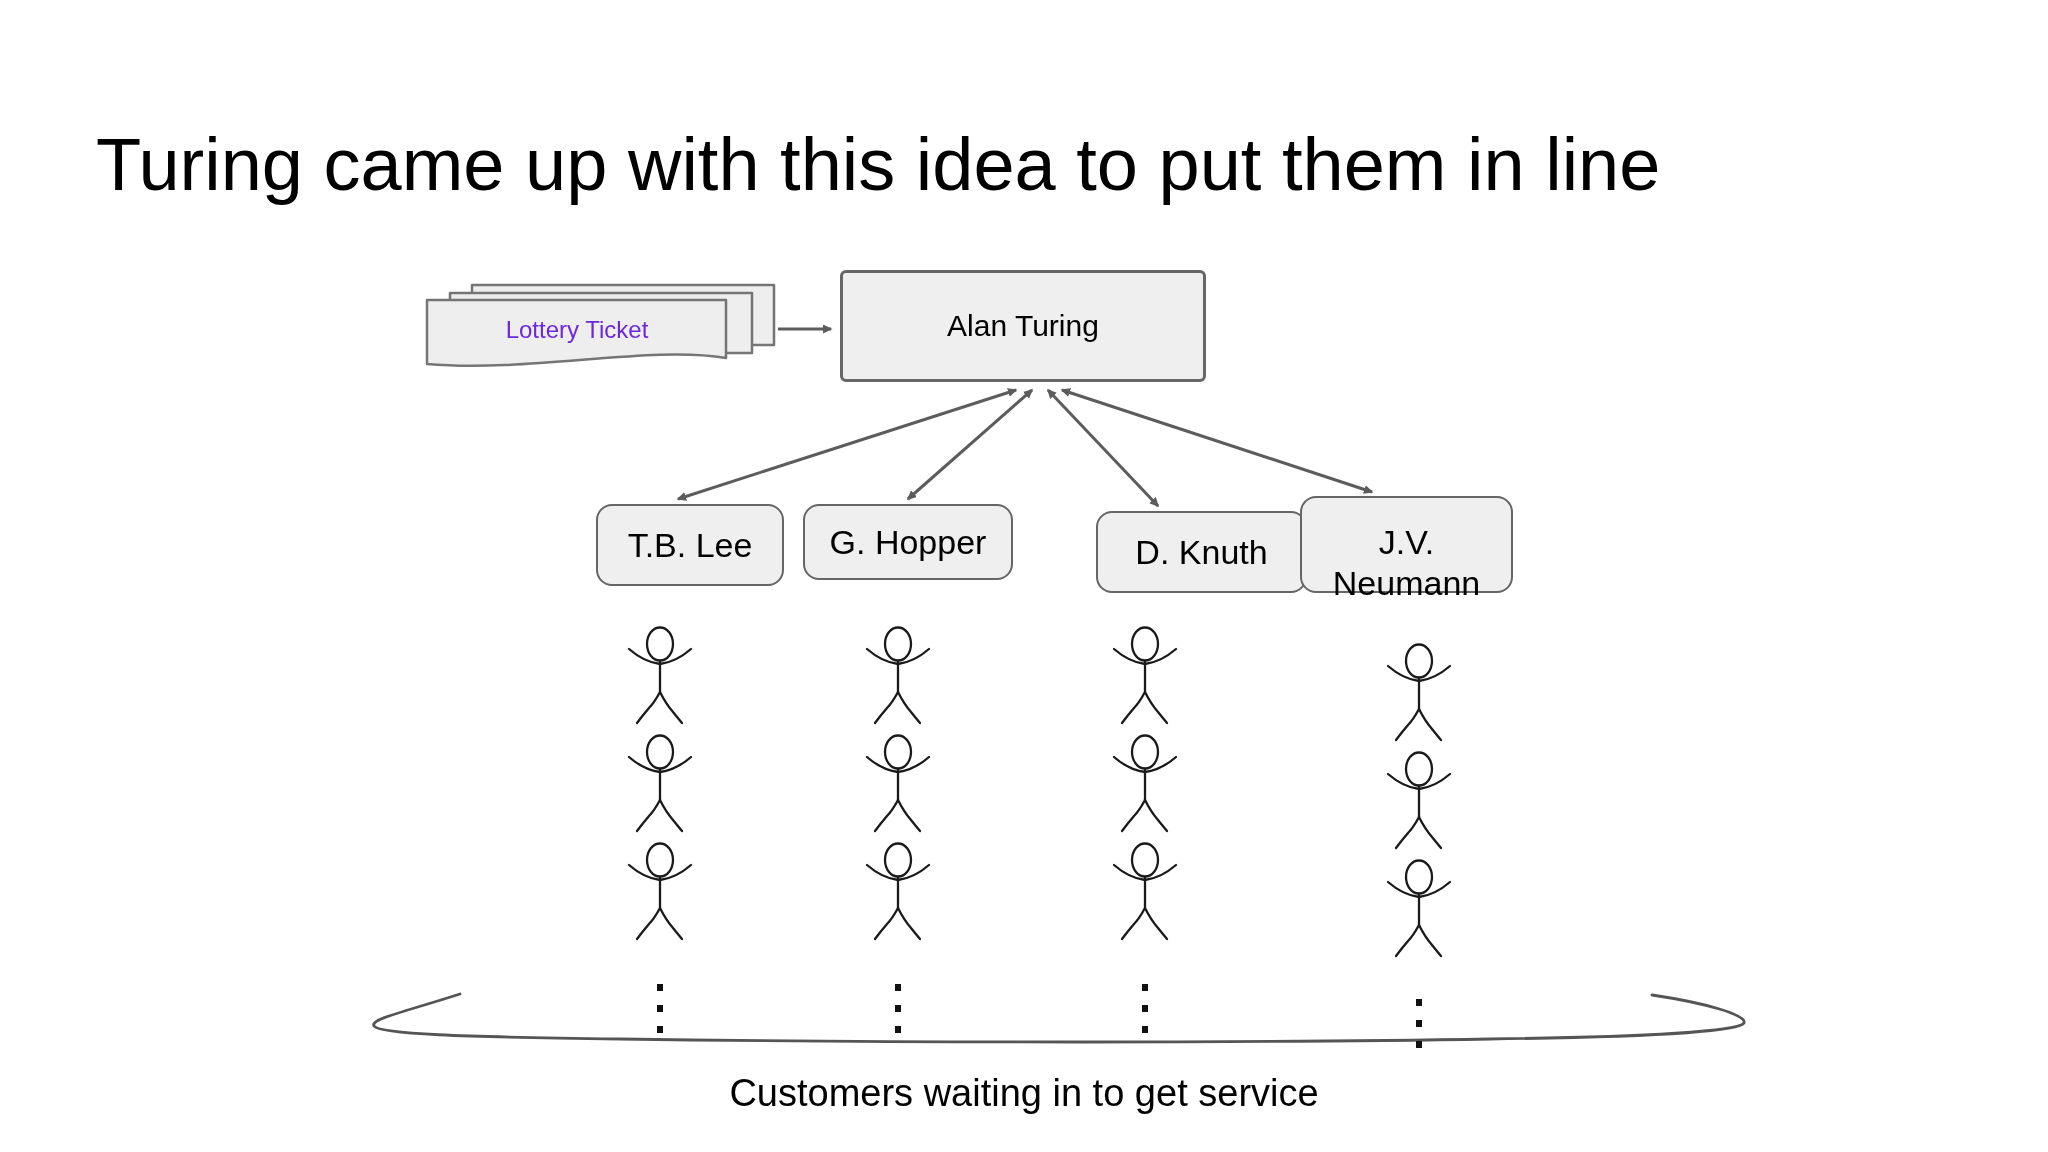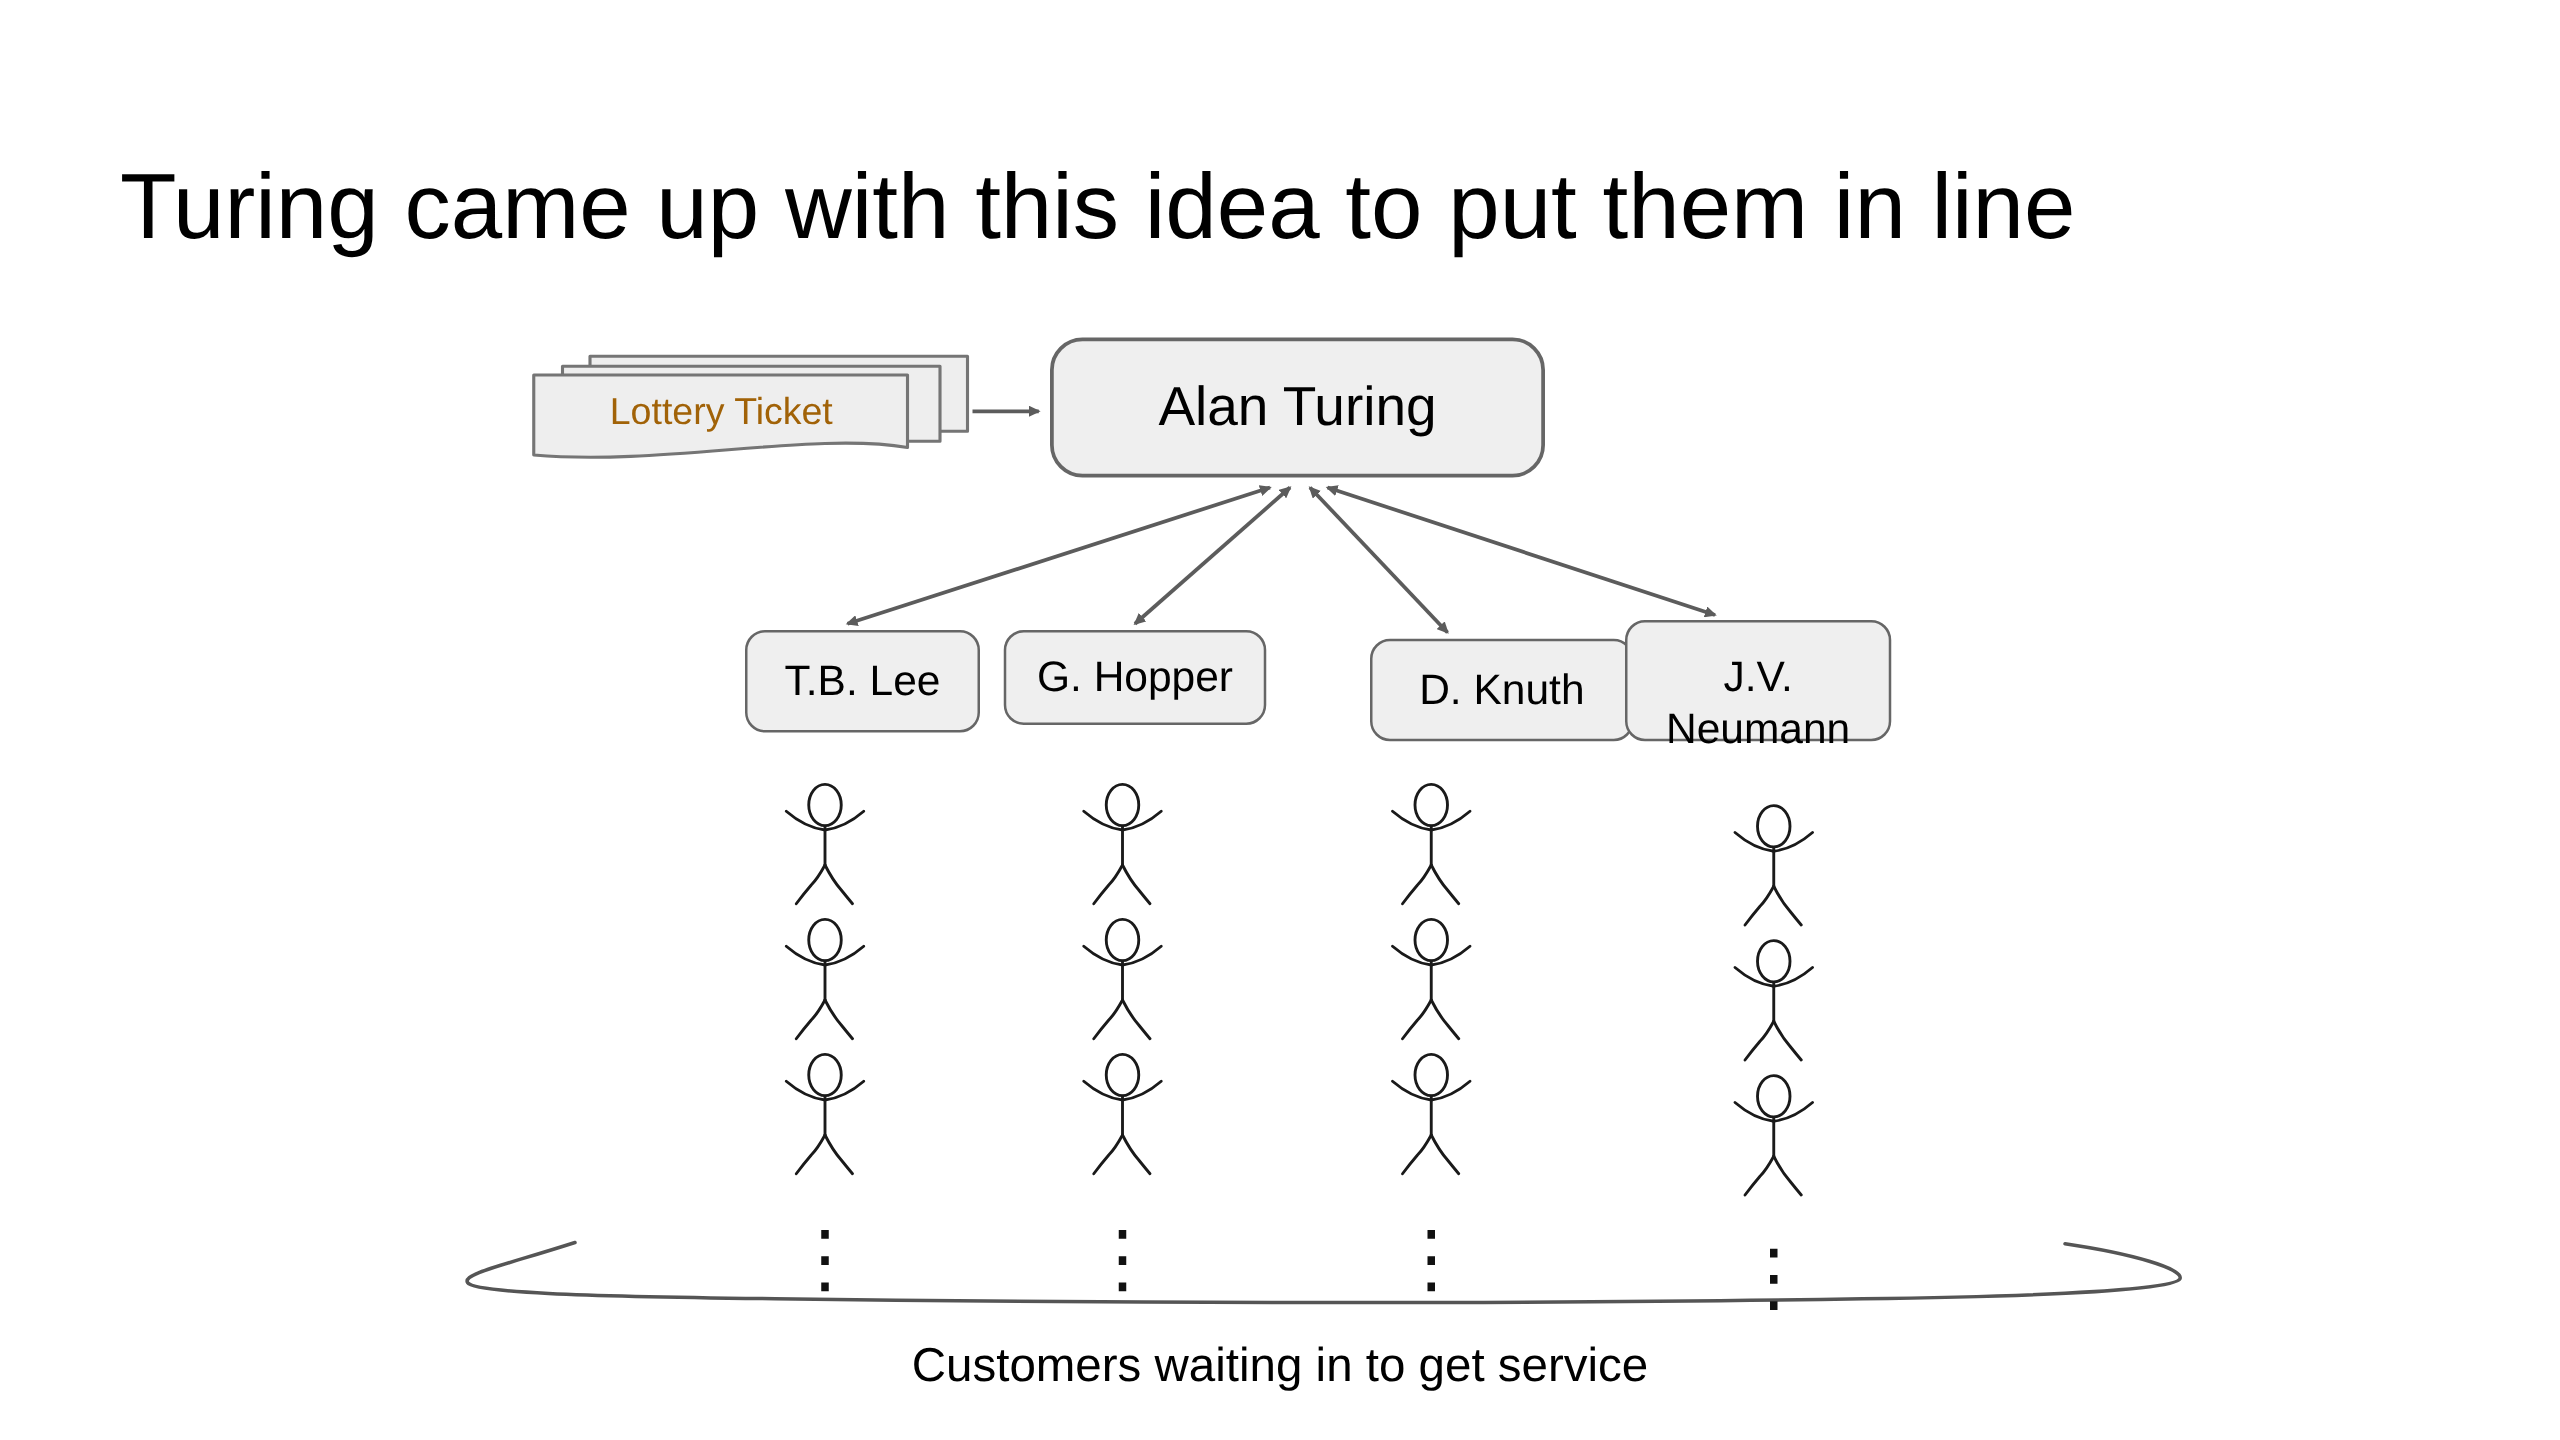--- a/index.html
+++ b/index.html
@@ -10,30 +10,30 @@
   .abs{position:absolute;}
   #title{
     left:96px;top:126px;font-size:74px;line-height:1.05;color:#000;
     white-space:nowrap;letter-spacing:0px;
   }
   .node{
     position:absolute;background:#efefef;border:3px solid #666666;
     display:flex;align-items:center;justify-content:center;text-align:center;
     box-sizing:border-box;color:#000;
   }
-  #server-box{left:840px;top:270px;width:396px;height:112px;border-radius:26px;font-size:44px;}
+  #server-box{left:840px;top:270px;width:366px;height:112px;border-radius:6px;font-size:30px;}
   .clerk{border-width:2.5px;border-radius:16px;font-size:34px;line-height:1.2;}
   #clerk-0{left:575px;top:504px;width:188px;height:82px;margin-left:21px;}
   #clerk-1{left:803px;top:504px;width:210px;height:76px;}
   #clerk-2{left:1052px;top:511px;width:211px;height:82px;margin-left:44px;}
   #clerk-3{left:1300px;top:496px;width:213px;height:97px;}
   #clerk-3 span{display:inline-block;max-width:150px;margin-top:36px;}
   #ticket-label{
     left:437px;top:301px;width:280px;height:58px;display:flex;align-items:center;
-    justify-content:center;font-size:30px;color:#a16207;
+    justify-content:center;font-size:24px;color:#6d28d9;
   }
   #caption{
     left:0;top:1072px;width:2048px;text-align:center;font-size:38px;color:#000;
   }
   .qdots{position:absolute;display:flex;flex-direction:column;gap:14px;}
   .qdots .dot{width:6px;height:7px;background:#111;}
   svg{position:absolute;left:0;top:0;}
 </style>
 </head>
 <body>

